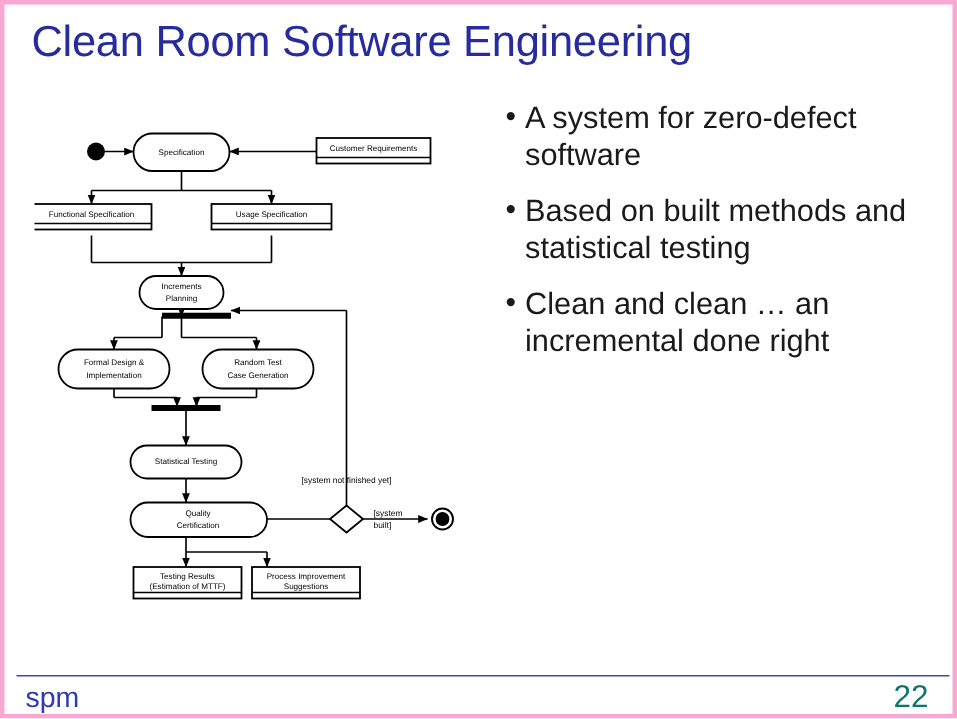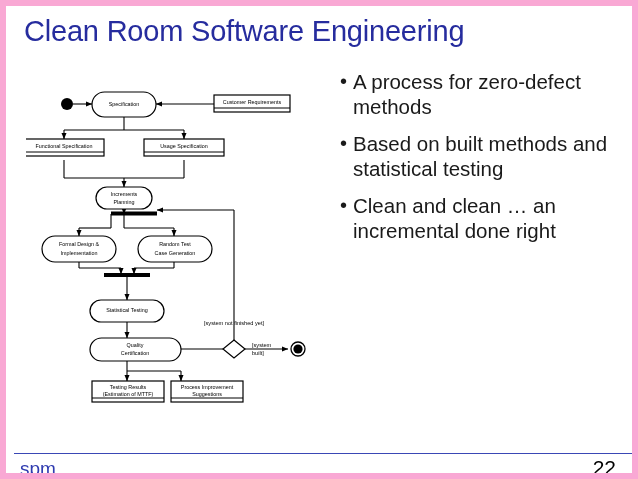--- a/index.html
+++ b/index.html
@@ -9,21 +9,21 @@
   }
   body {
     font-family: "Liberation Sans", sans-serif;
   }
   #slide {
     position: relative;
     width: 638px;
     height: 479px;
     background: #ffffff;
     overflow: hidden;
-    border: 6px solid #f9a8d4;
+    border: 3px solid #f9a8d4;
     box-sizing: border-box;
   }
   
   #slide-title {
     position: absolute;
     left: 18px;
     top: 8px;
     width: 600px;
     font-size: 29px;
     line-height: 34px;
@@ -71,21 +71,21 @@
     left: 14px;
     top: 452px;
     font-size: 19px;
     color: #2f3bb0;
   }
   #footer-page {
     position: absolute;
     right: 16px;
     top: 450px;
     font-size: 21px;
-    color: #000000;
+    color: #0f766e;
   }
   
   #diagram {
     position: absolute;
     left: 20px;
     top: 78px;
     width: 312px;
     height: 360px;
   }
   #diagram svg { display: block; }
@@ -112,21 +112,21 @@
 </head>
 <body>
 
 <div id="slide">
 
   <div id="slide-title">Clean Room Software Engineering</div>
 
   <div id="bullet-list">
     <div class="bullet-item">
       <span class="bullet-dot">•</span>
-      <span class="bullet-text">A process for zero-defect methods</span>
+      <span class="bullet-text">A system for zero-defect software</span>
     </div>
     <div class="bullet-item">
       <span class="bullet-dot">•</span>
       <span class="bullet-text">Based on built methods and statistical testing</span>
     </div>
     <div class="bullet-item">
       <span class="bullet-dot">•</span>
       <span class="bullet-text">Clean and clean … an incremental done right</span>
     </div>
   </div>

